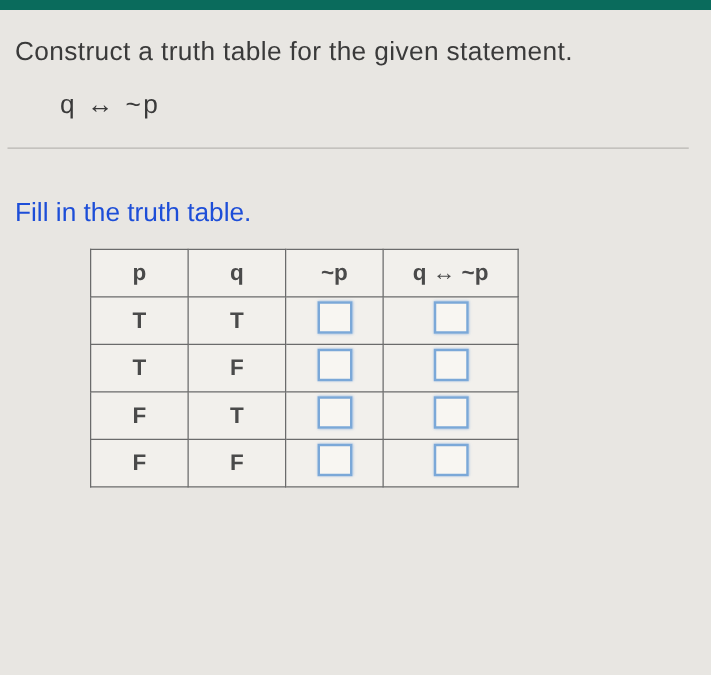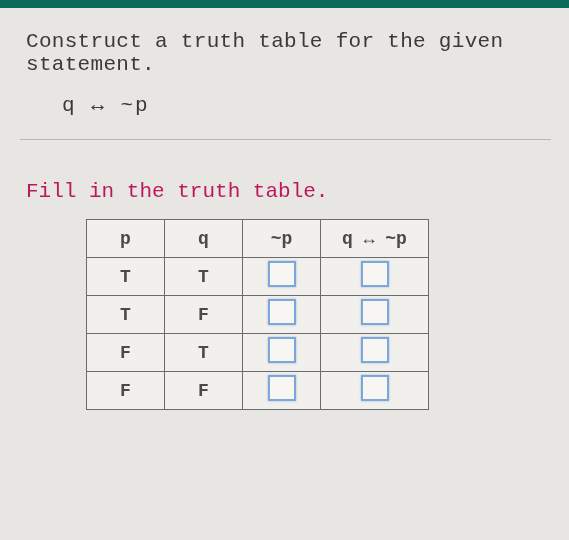--- a/index.html
+++ b/index.html
@@ -10,23 +10,22 @@
       font-family: Arial, sans-serif;
       position: relative;
       overflow: hidden;
     }
     .topbar {
       width: 100%;
       height: 8px;
       background: #0a6b5c;
     }
     .page {
-      padding: 22px 24px 0 26px;
+      padding: 22px 24px 0 12px;
       filter: blur(0.6px);
-      font-family: Liberation Mono, monospace;
     }
     .instruction {
       font-size: 21px;
       color: #3a3a3a;
       font-weight: 500;
       letter-spacing: 0.3px;
       margin-bottom: 18px;
     }
     .expression {
       font-size: 21px;
@@ -35,21 +34,21 @@
       margin-left: 36px;
       margin-bottom: 22px;
       letter-spacing: 2px;
     }
     .divider {
       border-bottom: 1px solid #b8b6b2;
       margin: 0 -6px 40px -6px;
     }
     .fill-instruction {
       font-size: 21px;
-      color: #be185d;
+      color: #1d4ed8;
       font-weight: 500;
       margin-bottom: 16px;
     }
     .table-wrap {
       margin-left: 60px;
     }
     table {
       border-collapse: collapse;
       background: #f2f0ec;
     }

